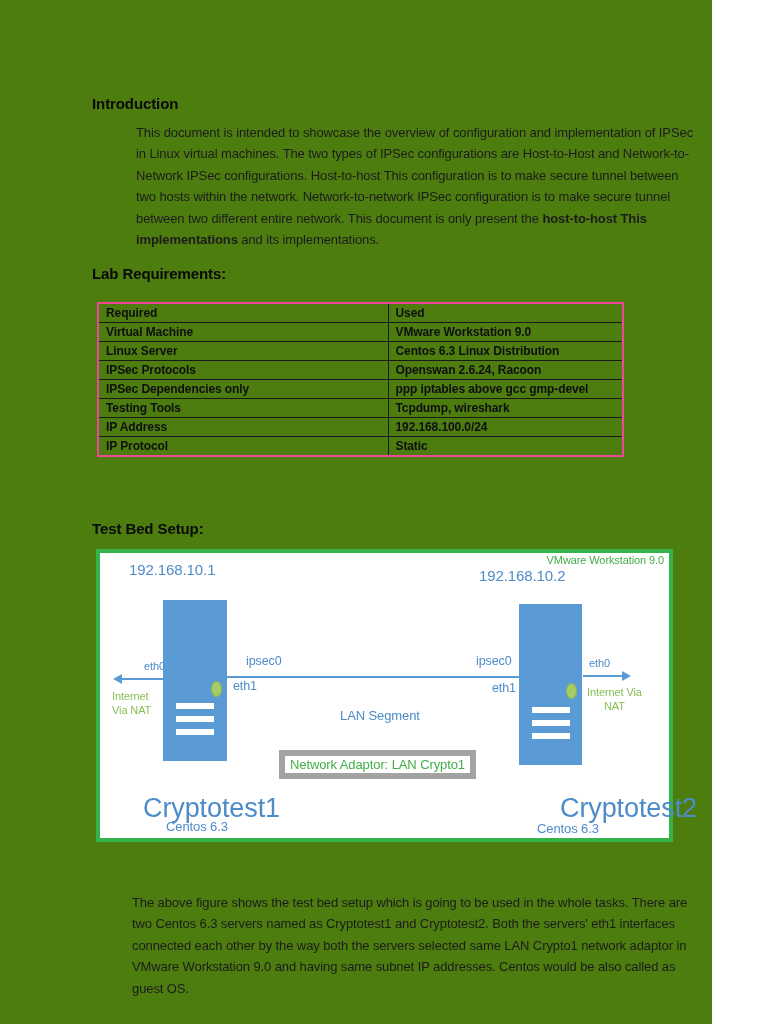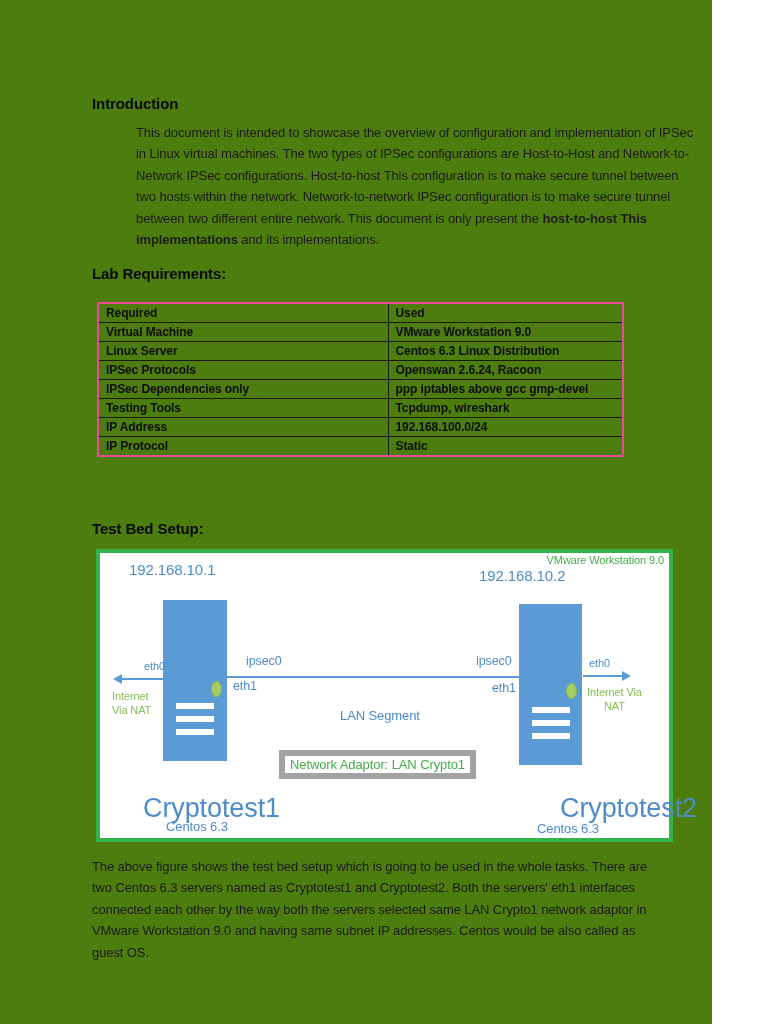--- a/index.html
+++ b/index.html
@@ -155,21 +155,21 @@
     <div id="adaptor-box">
       <span>Network Adaptor: LAN Crypto1</span>
     </div>
 
     <div class="hostname" style="left:43px;top:240px;">Cryptotest1</div>
     <div class="hostos" style="left:66px;top:266px;">Centos 6.3</div>
     <div class="hostname" style="left:436px;top:240px;margin-left:24px;">Cryptotest2</div>
     <div class="hostos" style="left:437px;top:268px;">Centos 6.3</div>
   </div>
 
-  <div class="para" style="top:856px;">
+  <div class="para" style="top:892px;margin-left:40px;">
     <div class="ln">The above figure shows the test bed setup which is going to be used in the whole tasks. There are</div>
     <div class="ln">two Centos 6.3 servers named as Cryptotest1 and Cryptotest2. Both the servers' eth1 interfaces</div>
     <div class="ln">connected each other by the way both the servers selected same LAN Crypto1 network adaptor in</div>
     <div class="ln">VMware Workstation 9.0 and having same subnet IP addresses.  Centos would be also called as</div>
     <div class="ln">guest OS.</div>
   </div>
 
 </div>
 
 </body></html>

